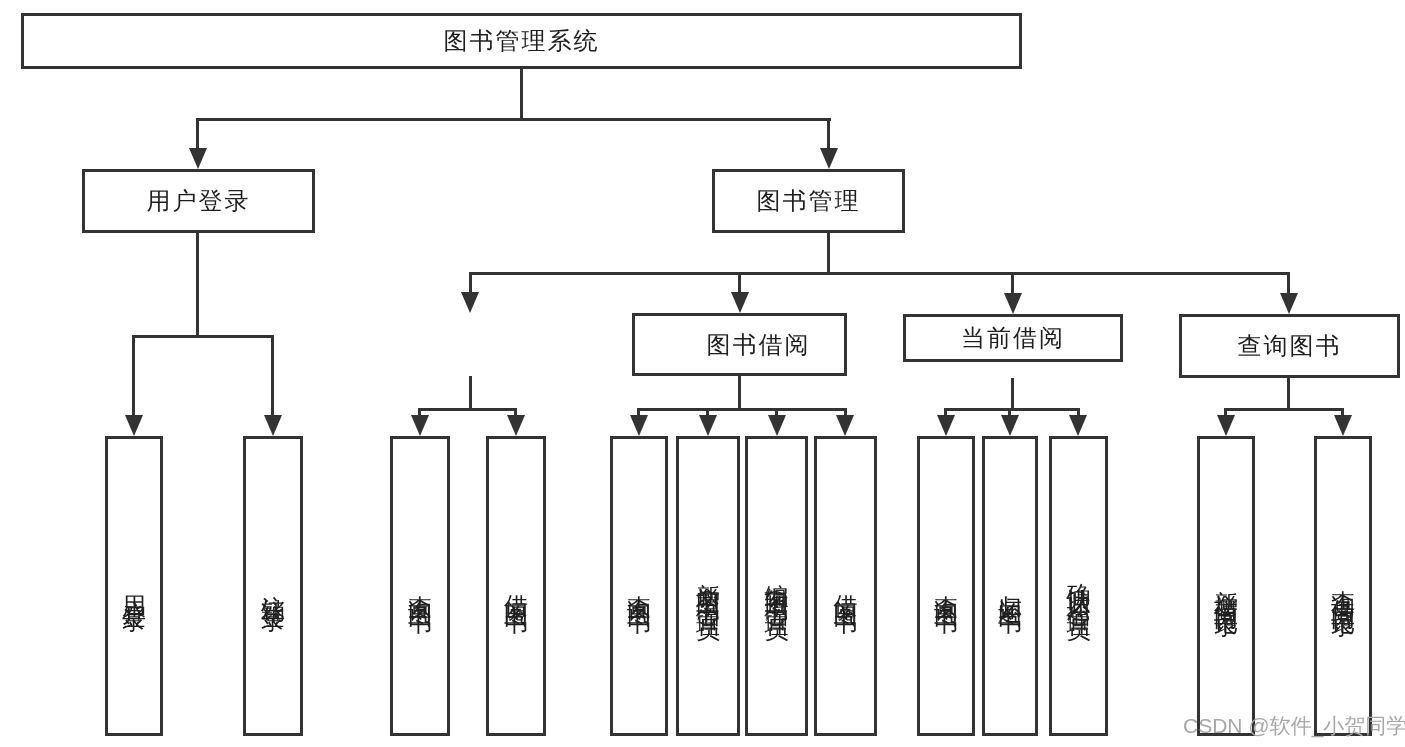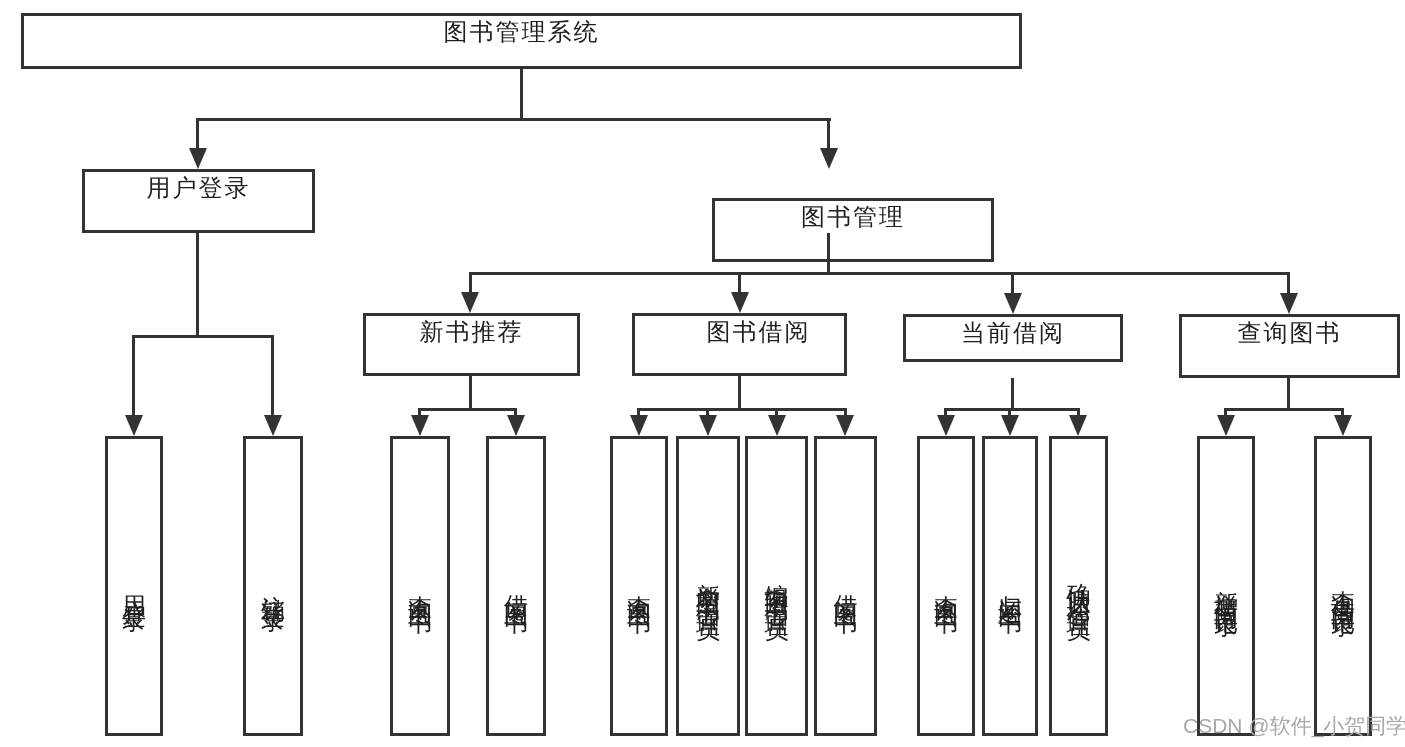--- a/index.html
+++ b/index.html
@@ -20,21 +20,21 @@
     height: 747px;
     background: var(--background);
     overflow: hidden;
   }
   
   .hnode {
     position: absolute;
     border: 3px solid var(--line);
     background: var(--background);
     display: flex;
-    align-items: flex-start;
+    align-items: center;
     justify-content: center;
   }
   .hnode span {
     font-size: 24px;
     letter-spacing: 2px;
     color: var(--text);
     white-space: nowrap;
   }
   
   .vnode {
@@ -89,27 +89,24 @@
 
 <div class="canvas">
 
   <div class="hnode" style="left:21px; top:13px; width:1001px; height:56px;">
     <span>图书管理系统</span>
   </div>
 
   <div class="hnode" style="left:82px; top:169px; width:233px; height:64px;">
     <span>用户登录</span>
   </div>
-  <div class="hnode" style="left:712px; top:169px; width:282px; height:64px;margin-top:29px;">
+  <div class="hnode" style="left:712px; top:169px; width:193px; height:64px;">
     <span>图书管理</span>
   </div>
 
-  <div class="hnode" style="left:363px; top:313px; width:217px; height:63px;">
-    <span>新书推荐</span>
-  </div>
   <div class="hnode" style="left:632px; top:313px; width:215px; height:63px;padding-left:38px;">
     <span>图书借阅</span>
   </div>
   <div class="hnode" style="left:903px; top:314px; width:220px; height:48px;">
     <span>当前借阅</span>
   </div>
   <div class="hnode" style="left:1179px; top:314px; width:221px; height:64px;">
     <span>查询图书</span>
   </div>
 

